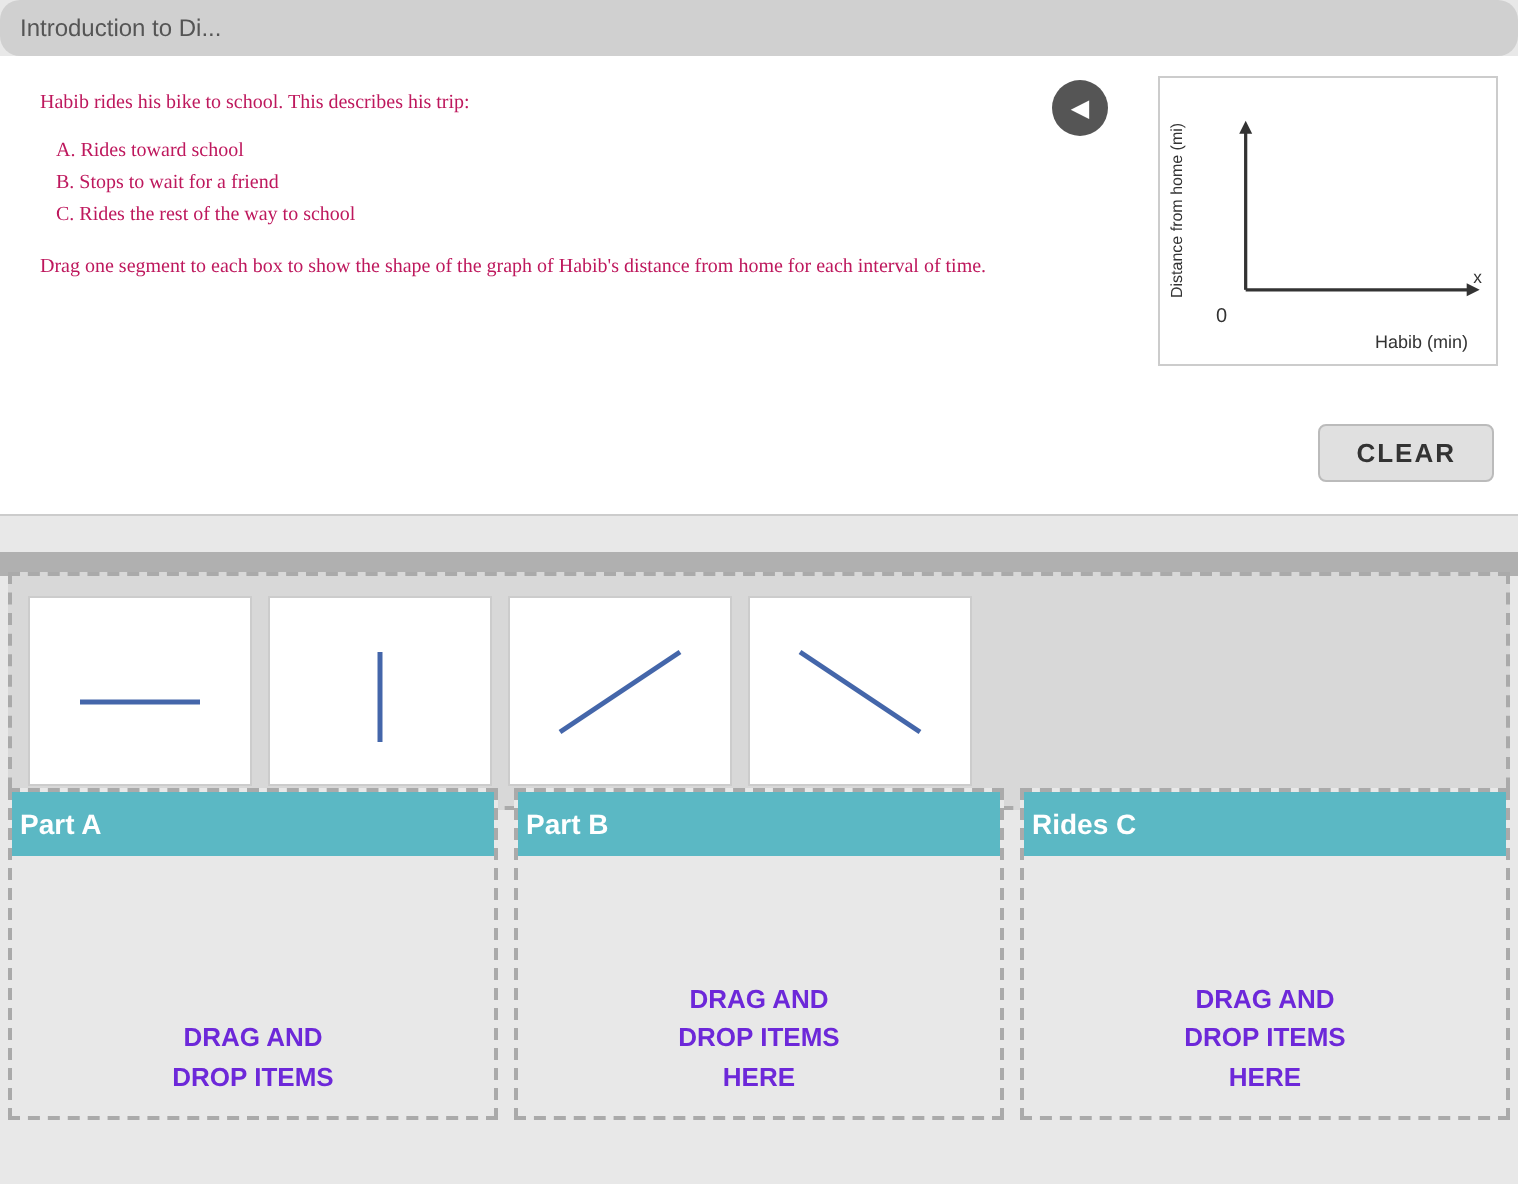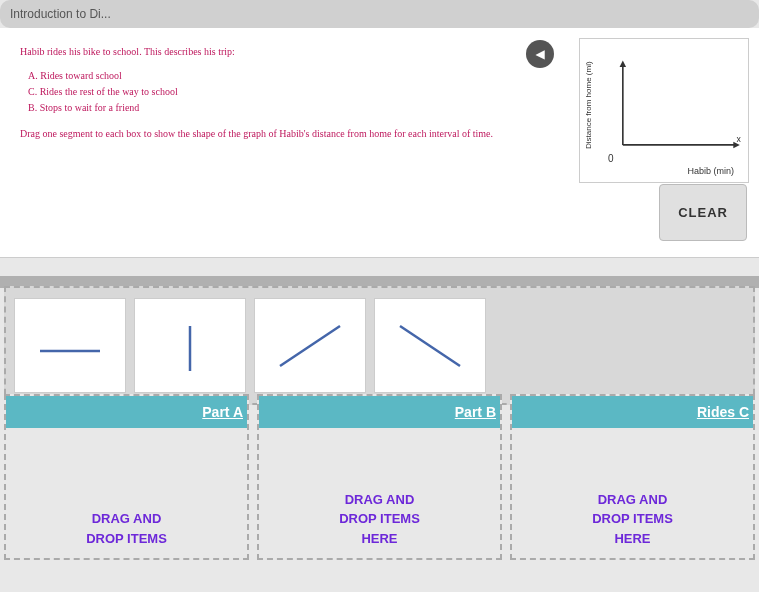--- a/index.html
+++ b/index.html
@@ -78,21 +78,21 @@
       color: #333;
     }
 
     .clear-btn {
       position: absolute;
       bottom: 16px;
       right: 12px;
       background: #e0e0e0;
       border: 1px solid #bbb;
       border-radius: 4px;
-      padding: 20px 18px;
+      padding: 6px 18px;
       font-size: 13px;
       font-weight: bold;
       color: #333;
       cursor: pointer;
       letter-spacing: 1px;
     }
 
     .cards-row {
       display: flex;
       gap: 8px;
@@ -131,25 +131,24 @@
       border: 2px dashed #aaa;
       margin: 4px;
       background: #e8e8e8;
       display: flex;
       flex-direction: column;
     }
 
     .drop-zone-header {
       background: #5bb8c4;
       color: white;
-      text-align: right;
+      text-align: left;
       padding: 8px 4px;
       font-size: 14px;
       font-weight: bold;
-      text-decoration: underline;
     }
 
     .drop-zone-body {
       flex: 1;
       display: flex;
       align-items: flex-end;
       justify-content: center;
       padding: 10px;
       min-height: 130px;
     }
@@ -203,22 +202,22 @@
   <span>Introduction to Di...</span>
 </div>
 
 <div style="position:relative; background:white;">
 
   <div class="top-section" style="min-height:230px; padding-right:200px;">
     <div class="problem-text">
       <p>Habib rides his bike to school. This describes his trip:</p>
       <div class="list">
         <div>A. Rides toward school</div>
+        <div>B. Stops to wait for a friend</div>
         <div>C. Rides the rest of the way to school</div>
-        <div>B. Stops to wait for a friend</div>
       </div>
       <p style="margin-top:10px;">Drag one segment to each box to show the shape of the graph of Habib's distance from home for each interval of time.</p>
     </div>
 
     <div class="sound-btn">
       <span style="color:white; font-size:12px;">◀</span>
     </div>
 
     <div class="graph-area">
       <div class="graph-inner">

